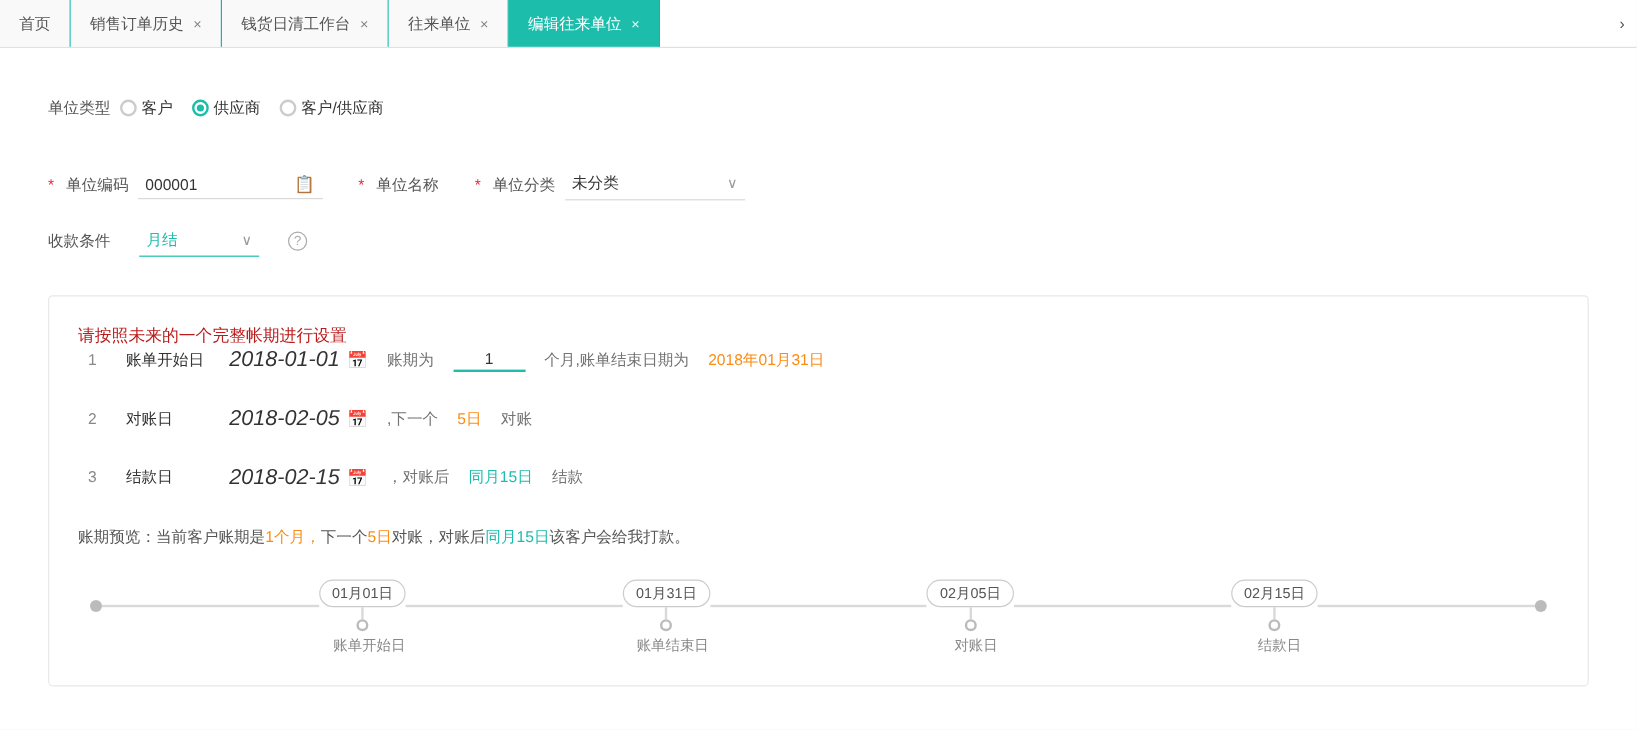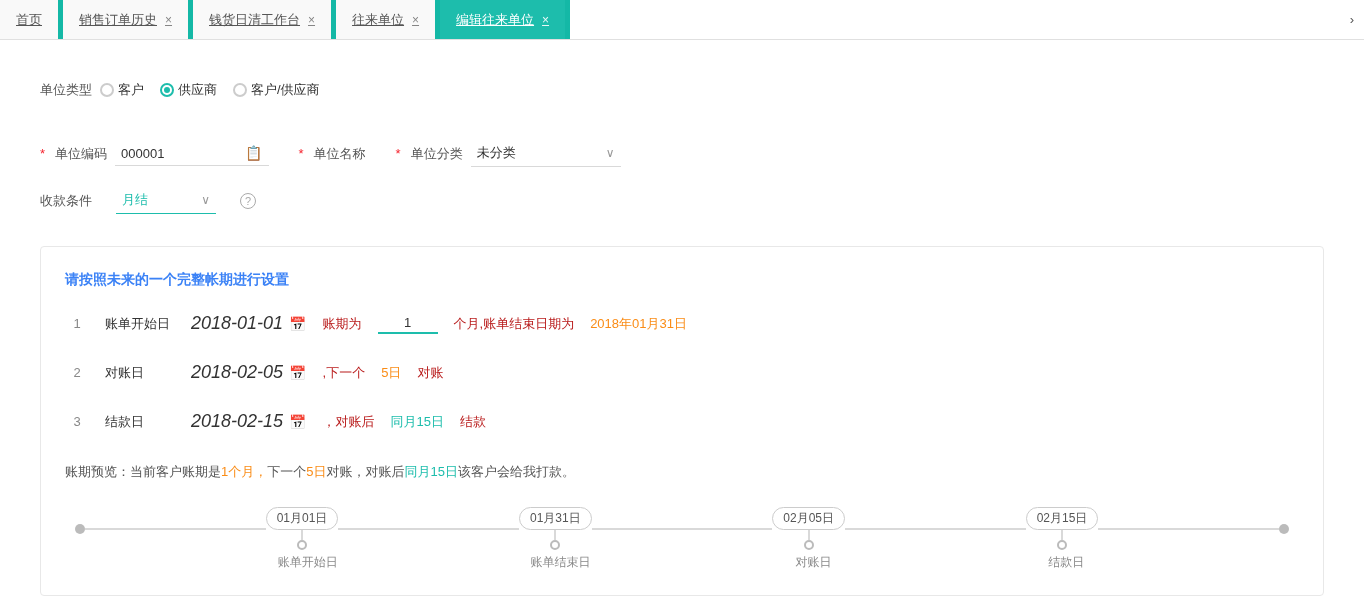--- a/index.html
+++ b/index.html
@@ -11,26 +11,25 @@
       align-items: stretch;
       background: #fff;
       border-bottom: 1px solid #e0e0e0;
       height: 40px;
     }
     .tab {
       display: flex;
       align-items: center;
       padding: 0 16px;
       cursor: pointer;
-      border-right: 5px solid #14b8a6;
+      border-right: 1px solid #14b8a6;
       color: #555;
       font-size: 13px;
       background: #f9f9f9;
       white-space: nowrap;
-      text-decoration: underline;
     }
     .tab.active {
       background: #1dbdac;
       color: #fff;
     }
     .tab .close-btn {
       margin-left: 8px;
       color: inherit;
       opacity: 0.7;
       font-size: 12px;
@@ -158,23 +157,21 @@
     
     .panel {
       border: 1px solid #e8e8e8;
       border-radius: 4px;
       padding: 24px;
       background: #fff;
       margin-bottom: 16px;
     }
     .panel-title {
       font-size: 14px;
-      color: #3b82f6;
-      margin-bottom: 24px;
-      font-weight: bold;
+      color: #b91c1c;
     }
     .step-row {
       display: flex;
       align-items: center;
       margin-bottom: 28px;
       gap: 16px;
     }
     .step-number {
       width: 24px;
       text-align: center;
@@ -198,21 +195,21 @@
       font-size: 18px;
       font-style: italic;
     }
     .cal-icon {
       color: #1dbdac;
       font-size: 14px;
       cursor: pointer;
     }
     .step-desc {
       font-size: 13px;
-      color: #b91c1c;
+      color: #737373;
     }
     .highlight-orange { color: #fa8c16; }
     .highlight-teal { color: #1dbdac; }
 
     
     .period-input {
       border: none;
       border-bottom: 2px solid #1dbdac;
       outline: none;
       width: 60px;

